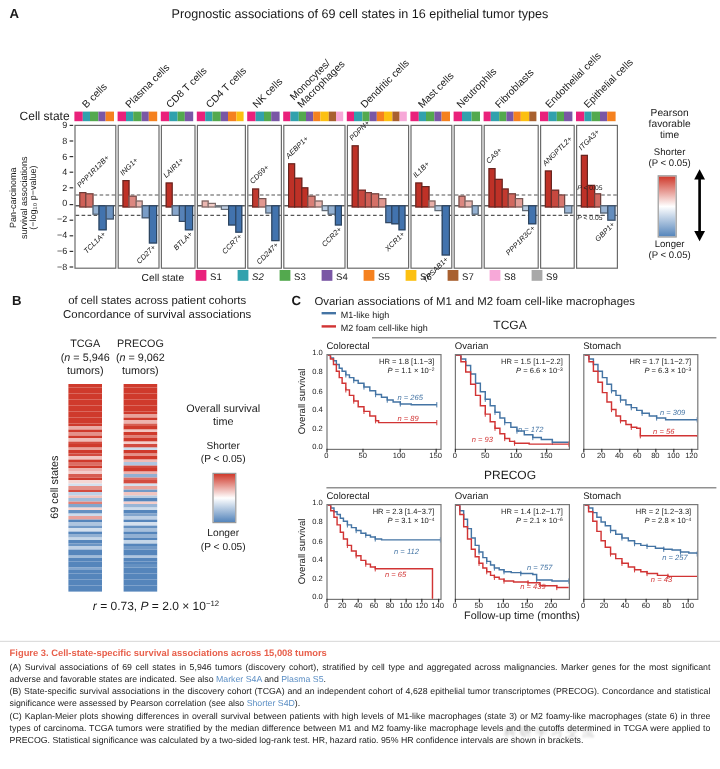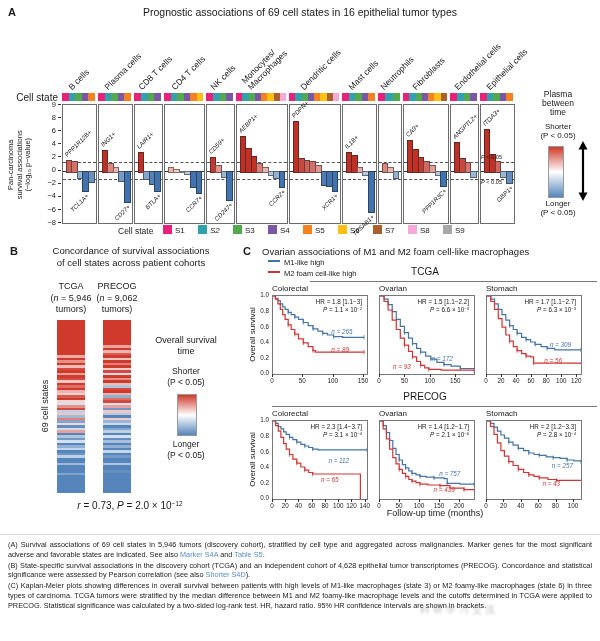--- a/index.html
+++ b/index.html
@@ -382,22 +382,22 @@
           </div>
           <div class="abs" style="left:27.7px;top:78.7px;width:0;height:0;">
             <div class="gene-bot">GBP1+</div>
           </div>
         </div>
         <div class="abs" style="left:481px;top:154.03333333333333px;font-size:5.6px;white-space:nowrap;"><i>P</i> &lt; 0.05</div>
         <div class="abs" style="left:481px;top:179.07777777777778px;font-size:5.6px;white-space:nowrap;"><i>P</i> &lt; 0.05</div>
       </div>
 
     <div class="legtxt" style="left:516px;top:90px;width:84px;font-size:8.5px;">
-      <div>Plasma</div>
-      <div>between</div>
+      <div>Pearson</div>
+      <div>favorable</div>
       <div>time</div>
     </div>
     <div class="legtxt" style="left:516px;top:122px;width:84px;">
       <div>Shorter</div>
       <div>(P &lt; 0.05)</div>
     </div>
     <div class="grad" style="left:548px;top:146px;width:14px;height:50px;"></div>
     <svg class="abs" style="left:574px;top:140px;" width="18" height="62">
       <path d="M9,8 L9,54" stroke="#000" stroke-width="2.2" fill="none"></path>
       <path d="M9,1 L4.5,9.5 L13.5,9.5 Z" fill="#000"></path>
@@ -418,22 +418,22 @@
         <div class="abs" style="left:338px;top:225px;font-size:8px;white-space:nowrap;"><span class="swatch" style="background:#fcc011;"></span>S6</div>
         <div class="abs" style="left:373px;top:225px;font-size:8px;white-space:nowrap;"><span class="swatch" style="background:#a8602f;"></span>S7</div>
         <div class="abs" style="left:408px;top:225px;font-size:8px;white-space:nowrap;"><span class="swatch" style="background:#f7a8d8;"></span>S8</div>
         <div class="abs" style="left:443px;top:225px;font-size:8px;white-space:nowrap;"><span class="swatch" style="background:#a8a8a8;"></span>S9</div>
       </div>
   </div>
 
   <div id="panelB">
     <div class="abs panel-letter" style="left:10px;top:245px;">B</div>
     <div class="abs ctr" style="left:24px;top:245px;width:214px;font-size:9.5px;line-height:11.5px;">
+      <div>of cell states across patient cohorts</div>
       <div>Concordance of survival associations</div>
-      <div>of cell states across patient cohorts</div>
     </div>
     <div id="pB-dyn">
         <div class="abs ctr" style="left:35px;top:281px;width:72px;font-size:9px;line-height:11.5px;">
           <div>TCGA</div>
           <div><span>(</span><i>n</i><span> = 5,946</span></div>
           <div>tumors)</div>
         </div>
         <div class="heatcol" style="left:57px;top:320px;width:28px;height:172px;">
           <div style="background:rgb(207,58,44);"></div>
           <div style="background:rgb(207,58,44);"></div>
@@ -756,21 +756,22 @@
         <div class="abs" style="left:555.6296296296296px;top:499px;width:1px;height:2.5px;background:#333;"></div>
         <div class="kmtick" style="left:545.6296296296296px;top:502px;">80</div>
         <div class="abs" style="left:573.0370370370371px;top:499px;width:1px;height:2.5px;background:#333;"></div>
         <div class="kmtick" style="left:563.0370370370371px;top:502px;">100</div>
       </div>
     <div class="abs ctr" style="left:310px;top:508px;width:250px;font-size:9px;">Follow-up time (months)</div>
   </div>
 
   <div class="abs" style="left:0;top:534px;width:600px;height:1px;background:#ddd;"></div>
   <div class="capt" style="top:540px;">
+    <p class="cap-title" id="cap-title" style="color: rgb(232, 96, 76);">Figure 3. Cell-state-specific survival associations across 15,008 tumors</p>
     <div id="cap-body">
-        <p><span>(A) Survival associations of 69 cell states in 5,946 tumors (discovery cohort), stratified by cell type and aggregated across malignancies. Marker genes for the most significant adverse and favorable states are indicated. See also </span><span class="lnk">Marker S4A</span><span> and </span><span class="lnk">Table S5</span><span>.</span></p>
+        <p><span>(A) Survival associations of 69 cell states in 5,946 tumors (discovery cohort), stratified by cell type and aggregated across malignancies. Marker genes for the most significant adverse and favorable states are indicated. See also </span><span class="lnk">Marker S4A</span><span> and </span><span class="lnk">Plasma S5</span><span>.</span></p>
         <p><span>(B) State-specific survival associations in the discovery cohort (TCGA) and an independent cohort of 4,628 epithelial tumor transcriptomes (PRECOG). Concordance and statistical significance were assessed by Pearson correlation (see also </span><span class="lnk">Shorter S4D</span><span>).</span></p>
         <p><span>(C) Kaplan-Meier plots showing differences in overall survival between patients with high levels of M1-like macrophages (state 3) or M2 foamy-like macrophages (state 6) in three types of carcinoma. TCGA tumors were stratified by the median difference between M1 and M2 foamy-like macrophage levels and the cutoffs determined in TCGA were applied to PRECOG. Statistical significance was calculated by a two-sided log-rank test. HR, hazard ratio. 95% HR confidence intervals are shown in brackets.</span></p>
       </div>
   </div>
   <div class="wm" style="left:420px;top:603px;width:175px;">科研学习交流</div>
 
 </div>
 
 </body></html>

